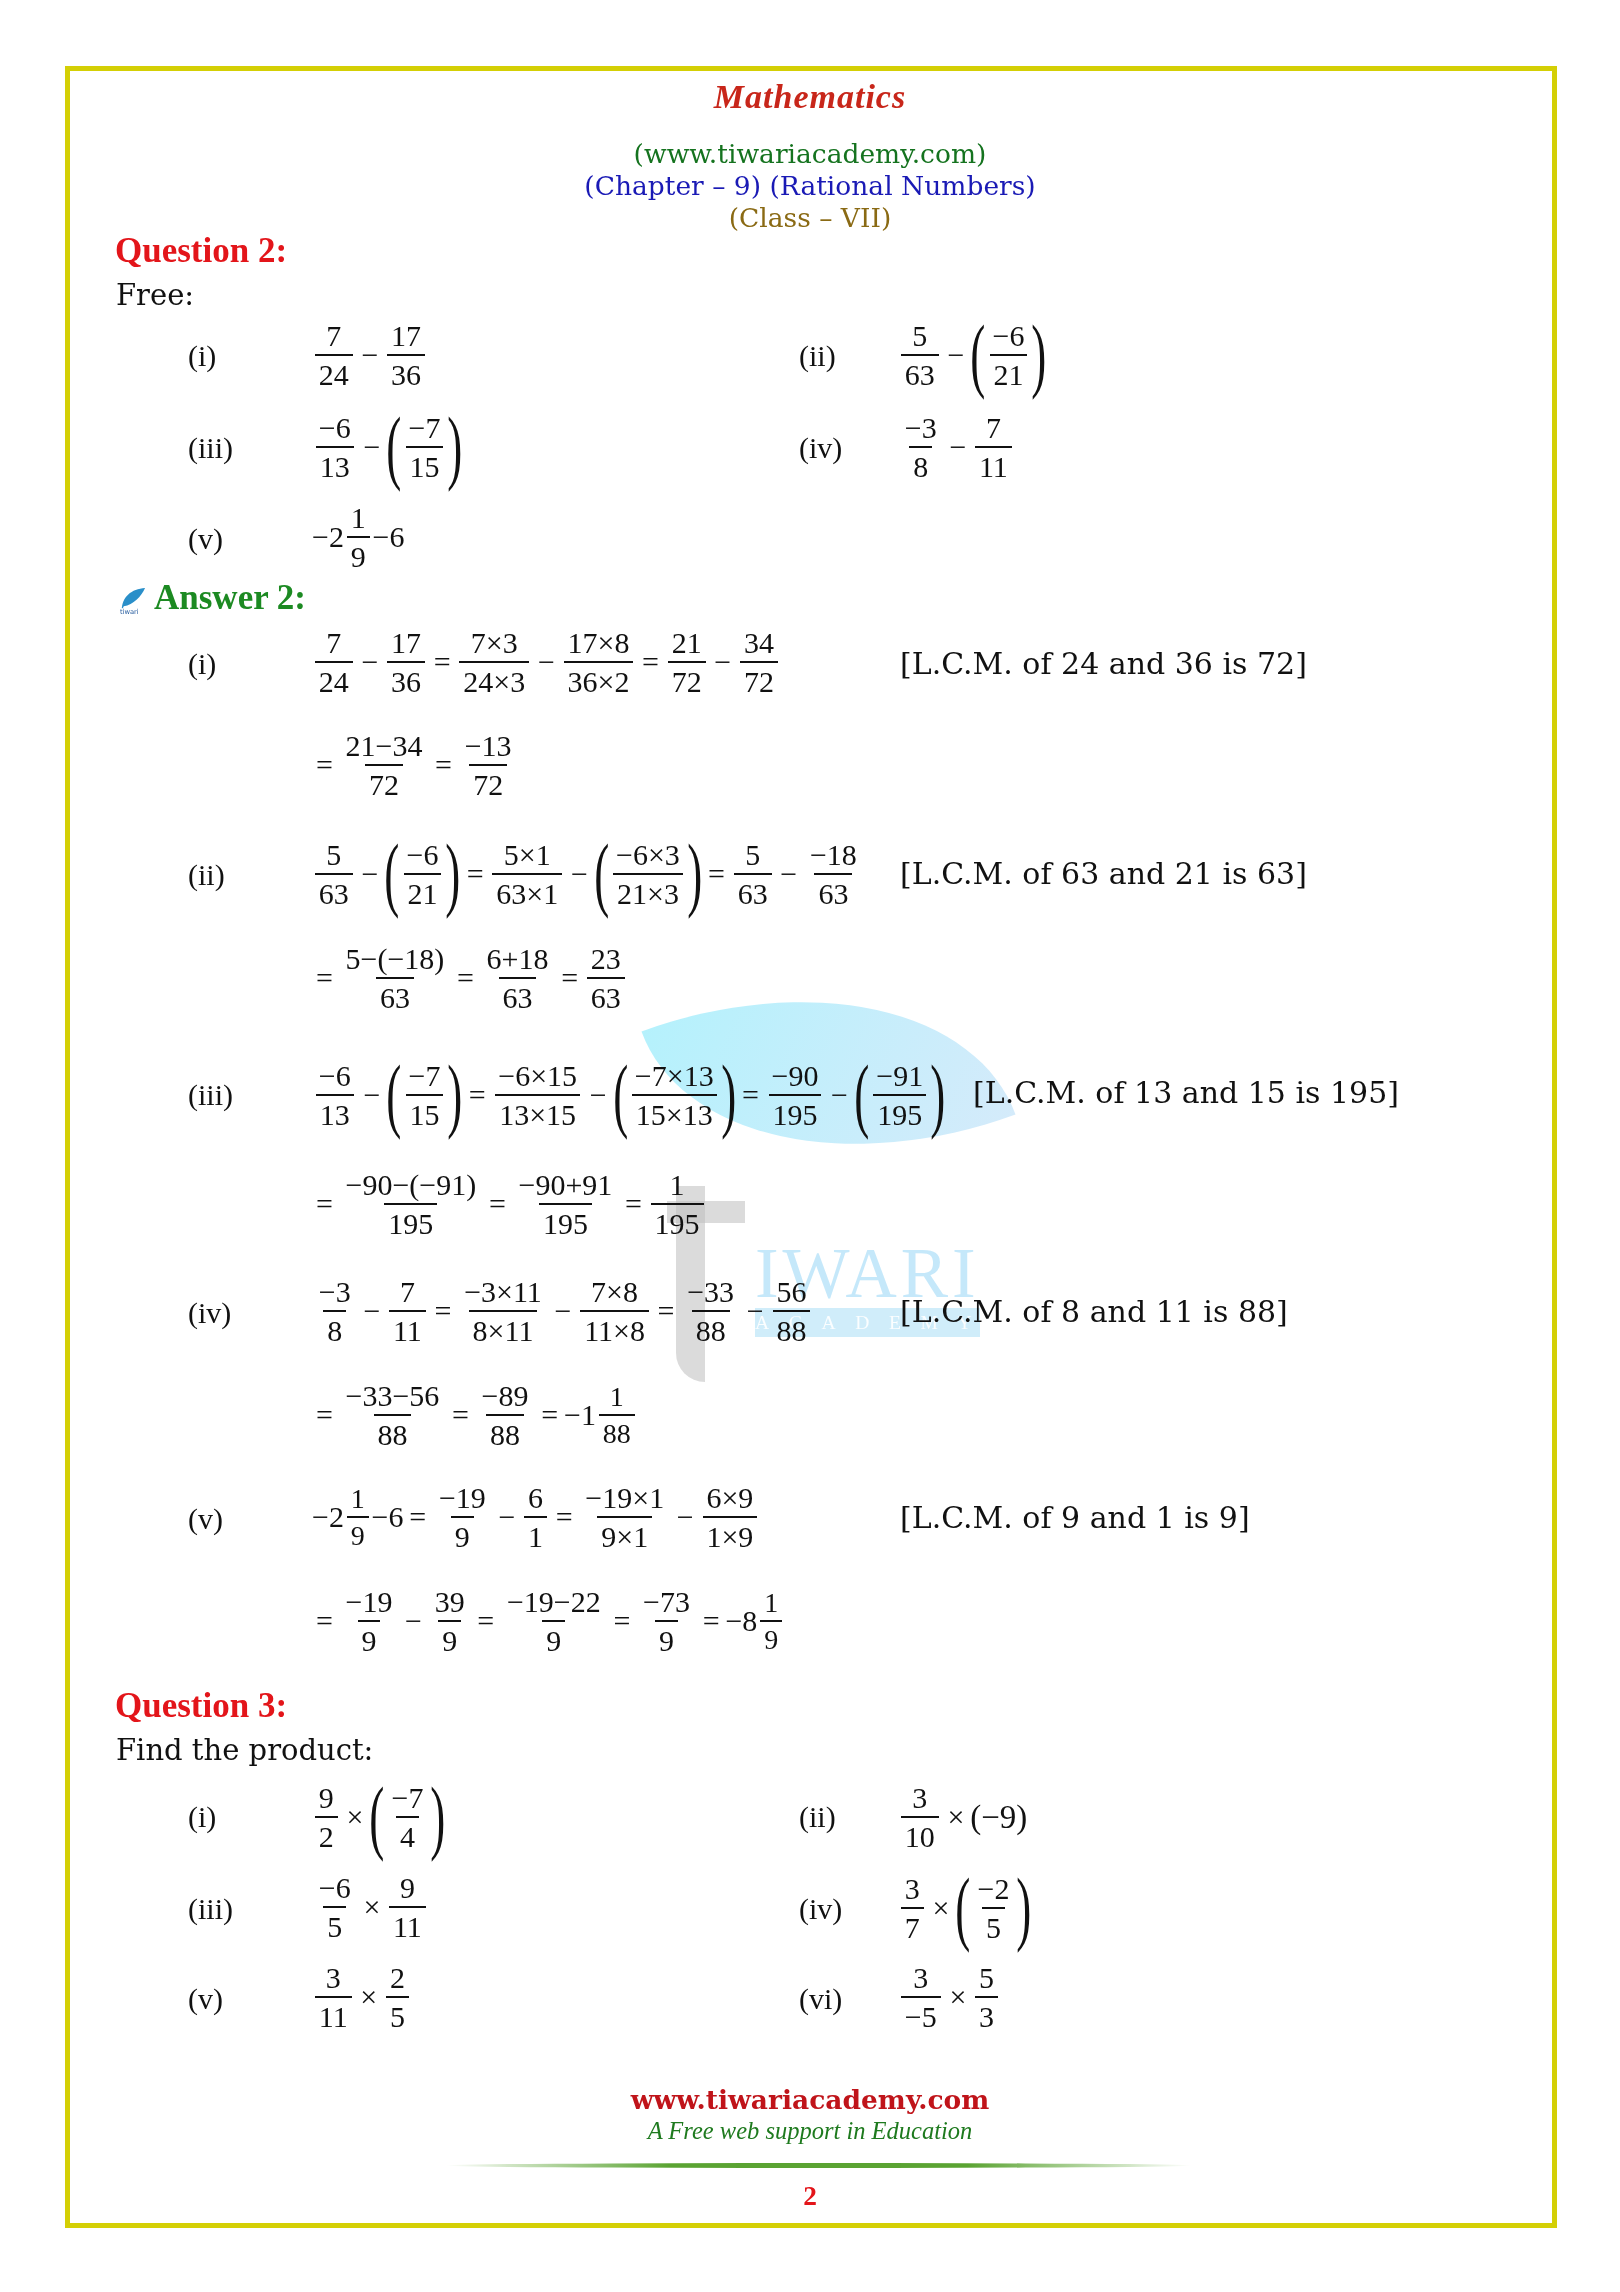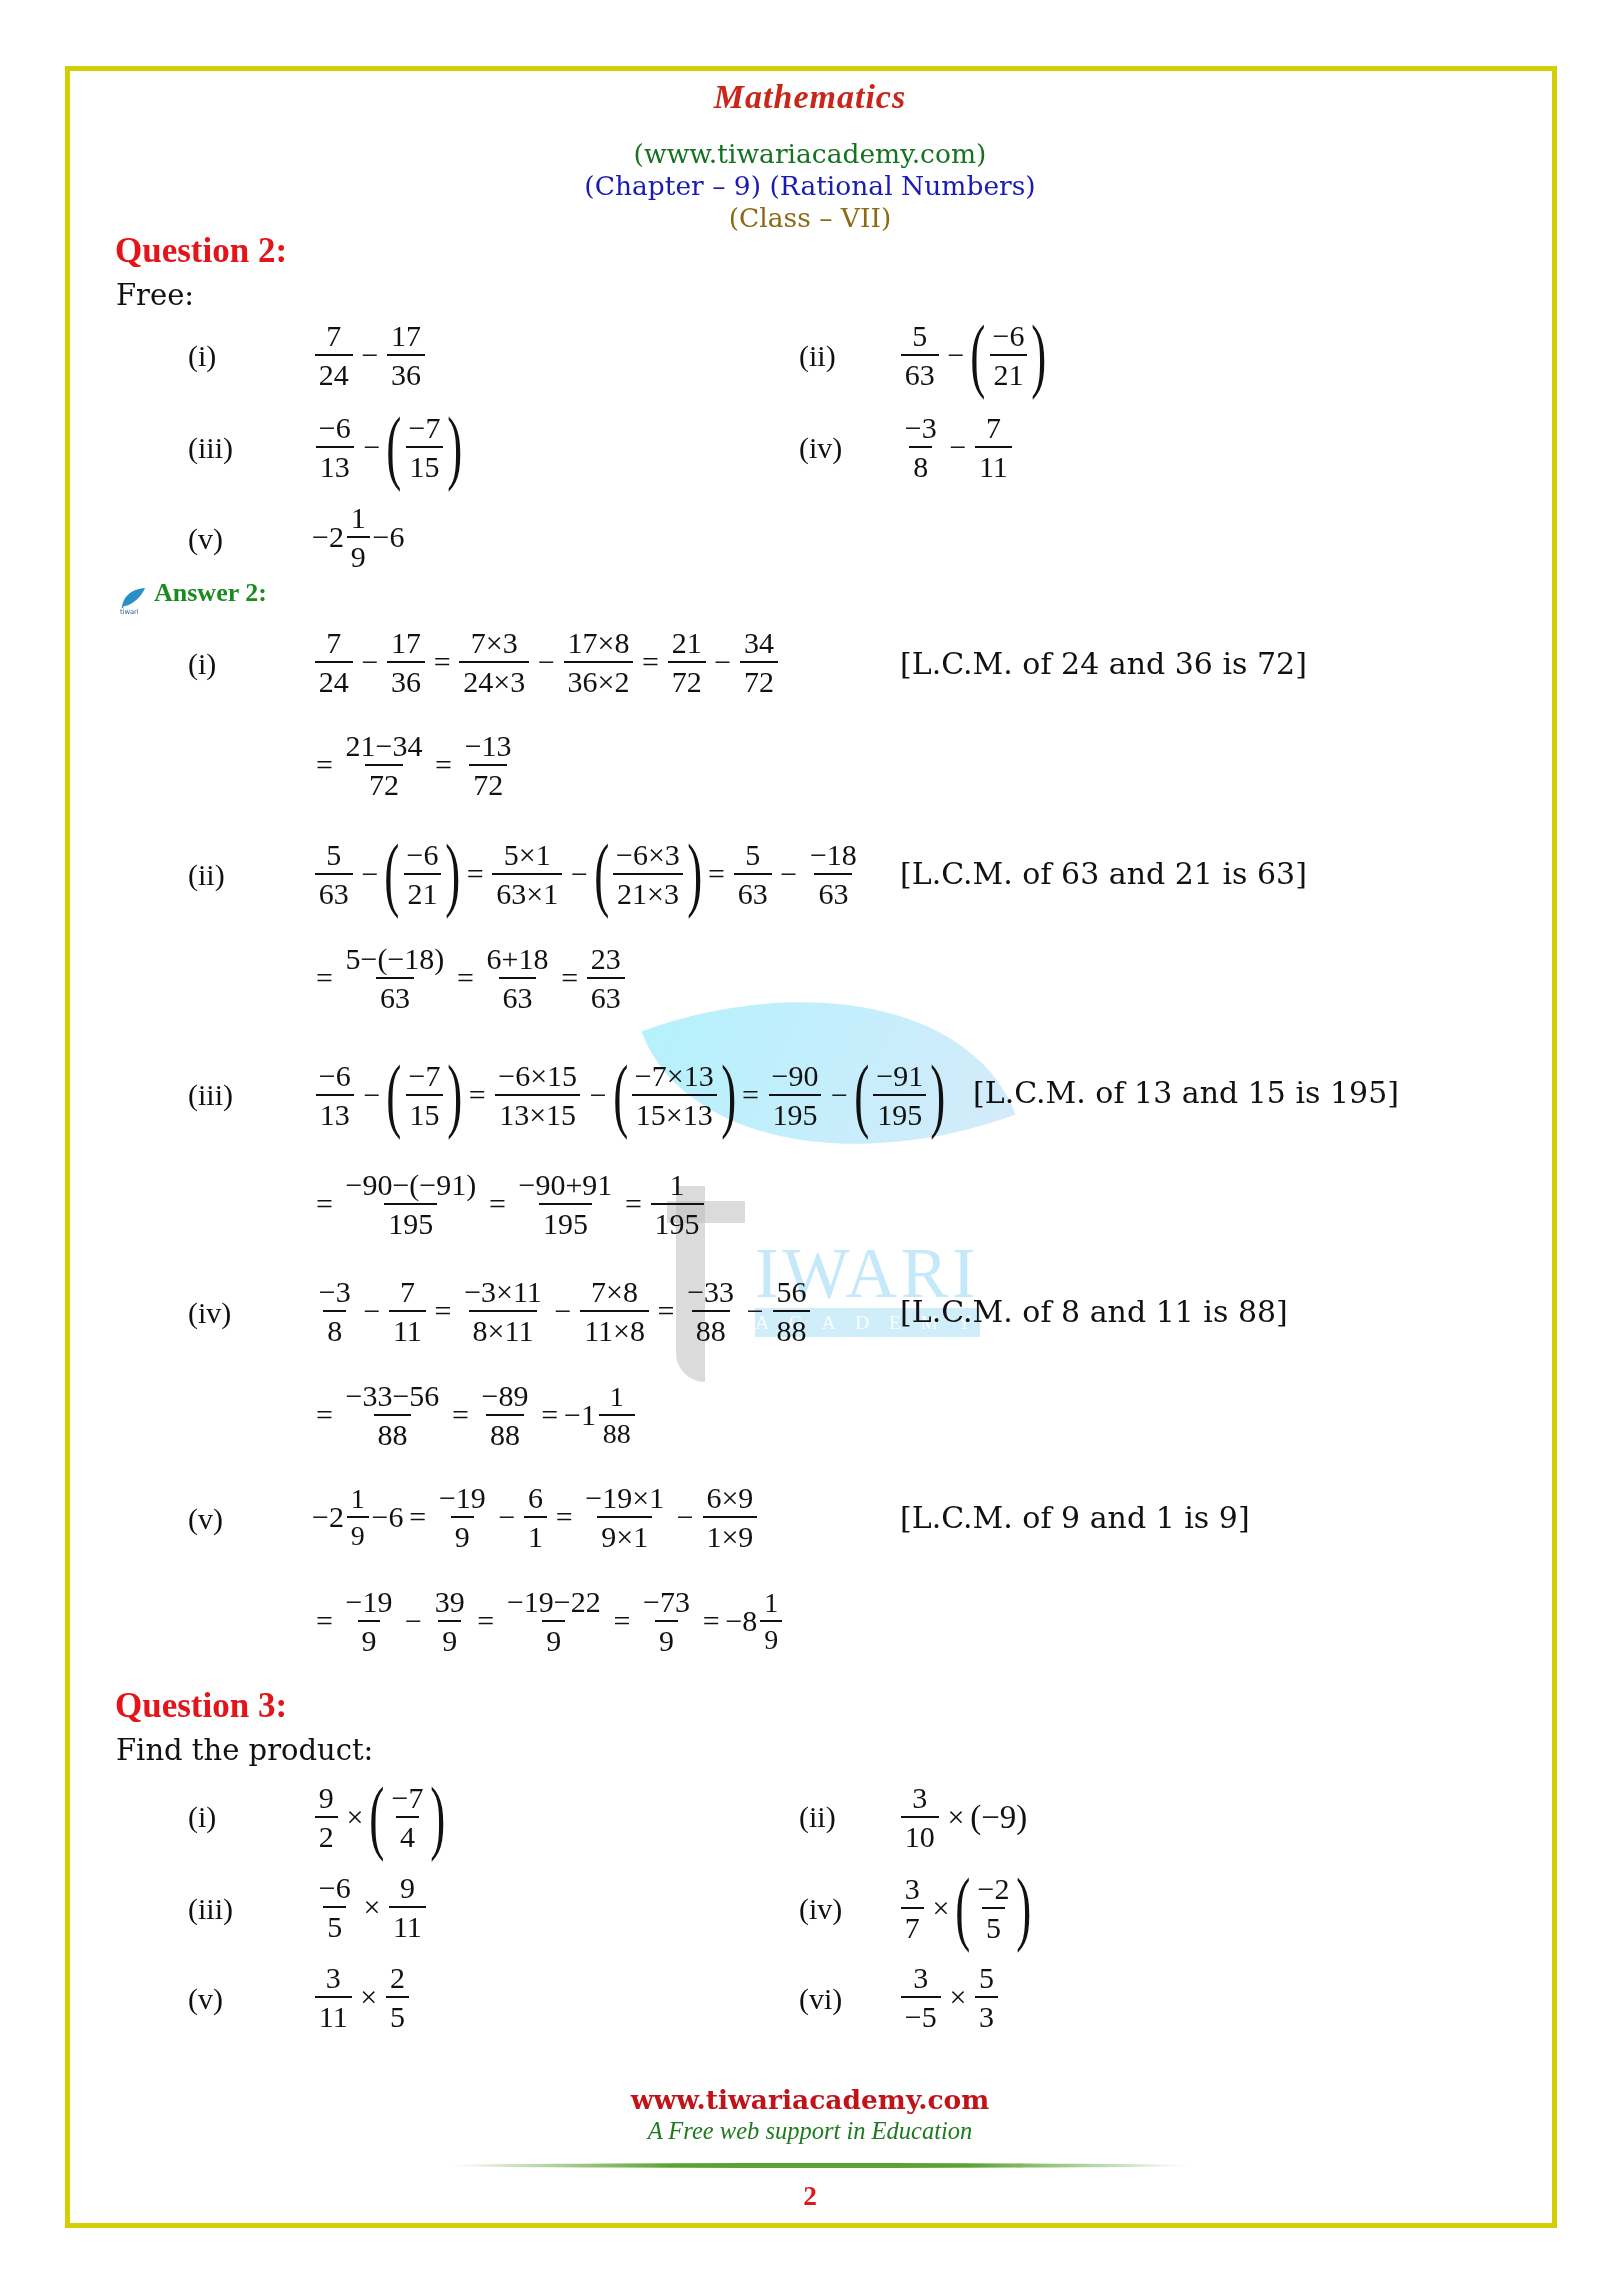--- a/index.html
+++ b/index.html
@@ -9,21 +9,21 @@
            border:5.9px solid #d4cf05; box-sizing:border-box; }
   .abs { position:absolute; }
   .title { left:0; width:1620px; text-align:center; top:78px; font-size:34px;
            font-style:italic; font-weight:bold; color:#c8261a; letter-spacing:1px; }
   .hdr { left:0; width:1620px; text-align:center; font-weight:normal; font-size:26.5px;
          font-family:"DejaVu Serif", serif; }
   .h-web { top:138px; color:#15731f; }
   .h-chap { top:170px; color:#1a1ab5; }
   .h-class { top:202px; color:#8a6a14; }
   .qhead { font-weight:bold; font-size:35px; color:#e3151a; }
-  .ahead { font-weight:bold; font-size:26px; color:#1c8a22; }
+  .ahead { font-weight:bold; font-size:35px; color:#1c8a22; }
   .plain { font-size:29px; color:#111; font-family:"DejaVu Serif", serif; }
   .lbl { font-size:30px; color:#111; }
   .note { font-size:30px; color:#111; font-family:"DejaVu Serif", serif; white-space:nowrap; }
 
   
   .expr { display:flex; align-items:center; font-size:30px; white-space:nowrap; }
   .frac { display:inline-flex; flex-direction:column; align-items:center; margin:0 2.9px; }
   .frac .n { padding:0 3.9px 2.9px 3.9px; line-height:1.05; }
   .frac .d { padding:2.9px 3.9px 0 3.9px; border-top:2px solid #111; line-height:1.05; }
   .op { margin:0 5.9px; }

